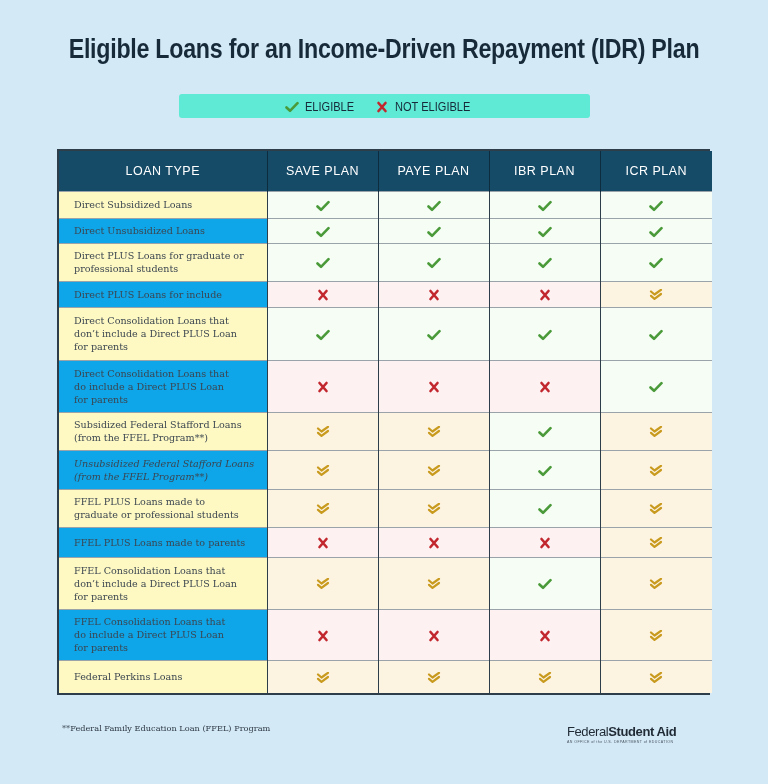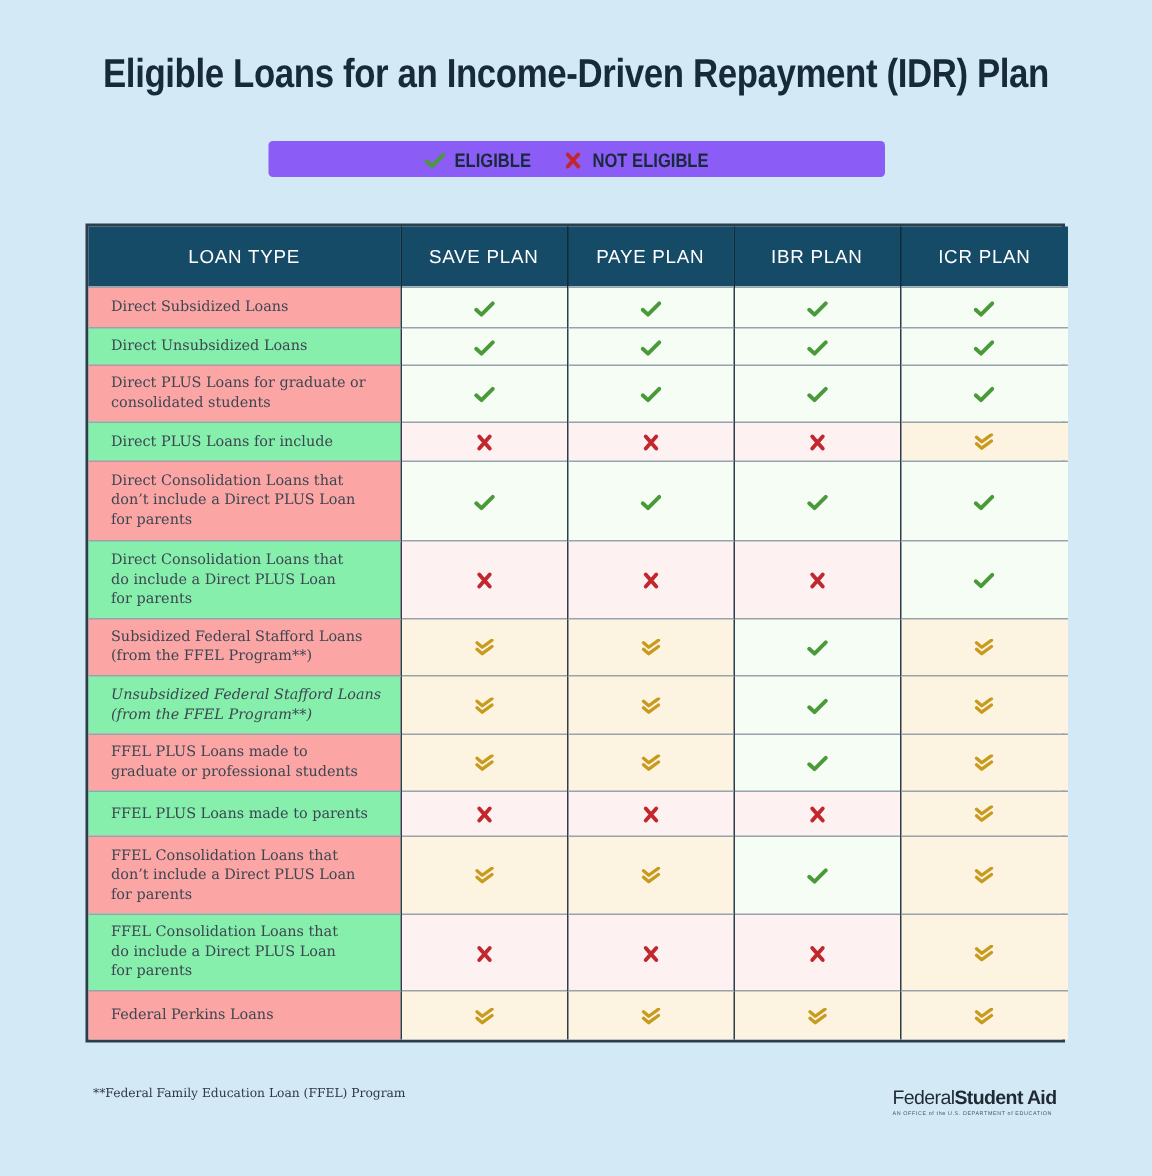--- a/index.html
+++ b/index.html
@@ -18,26 +18,26 @@
     font-weight: bold;
     font-size: 27px;
     letter-spacing: -0.3px;
     color: #172a3a;
     transform: scaleX(0.86);
     transform-origin: center;
   }
   .legend {
     position: absolute;
     top: 94px; left: 179px; width: 411px; height: 24px;
-    background: #8b5cf6;
+    background: #5eead4;
     border-radius: 3px;
     display: flex; align-items: center; justify-content: center;
     gap: 12px;
     font-family: "Liberation Sans", sans-serif;
-    font-weight: bold;
+    font-weight: normal;
     font-size: 13px;
     color: #172a3a;
   }
   .legend-item { display: flex; align-items: center; gap: 6px; }
   .legend-item span.lbl { transform: scaleX(0.85); transform-origin: left center; display: inline-block; white-space: nowrap; }
   .tbl {
     position: absolute;
     top: 149px; left: 57px;
     width: 653px;
     border: 2px solid #2d3d4a;
@@ -64,38 +64,38 @@
   }
   td.loan {
     border-left: none;
     text-align: left;
     padding-left: 15px;
     font-size: 9.6px;
     line-height: 13px;
     color: #3c4650;
     font-family: "DejaVu Serif", serif;
   }
-  tr.odd td.loan { background: #fca5a5; }
-  tr.even td.loan { background: #86efac; }
+  tr.odd td.loan { background: #fef9c3; }
+  tr.even td.loan { background: #0ea5e9; }
   td.yes { background: #f6fdf5; }
   td.cons { background: #fdf3e1; }
   td.no { background: #fdf1f2; }
   .ico { display: inline-block; width: 14px; height: 12px; vertical-align: middle; }
   .footnotes {
     position: absolute;
     top: 722px; left: 58px;
     font-size: 8.2px;
     line-height: 12px;
     color: #2f3a45;
     font-family: "DejaVu Serif", serif;
   }
   .footnotes div:first-child { padding-left: 4px; }
   .logo {
     position: absolute;
-    top: 724px; left: 595px;
+    top: 724px; left: 567px;
     font-family: "Liberation Sans", sans-serif;
     color: #1f2a35;
   }
   .logo .name { font-size: 13px; letter-spacing: -0.4px; white-space: nowrap; }
   .logo .name b { font-weight: bold; }
   .logo .sub { font-size: 3.6px; letter-spacing: 0.4px; margin-top: 1px; white-space: nowrap; color: #4a5560; }
 </style>
 </head>
 <body>
 
@@ -165,21 +165,21 @@
           <td class="yes"><span><svg class="ico" viewBox="0 0 14 12">
                 <path d="M1.5 6.5 L5 9.8 L12.5 2.2" fill="none" stroke="#4a9a3a" stroke-width="2.6" stroke-linecap="round" stroke-linejoin="round"></path>
               </svg></span></td>
           <td class="yes"><span><svg class="ico" viewBox="0 0 14 12">
                 <path d="M1.5 6.5 L5 9.8 L12.5 2.2" fill="none" stroke="#4a9a3a" stroke-width="2.6" stroke-linecap="round" stroke-linejoin="round"></path>
               </svg></span></td>
         </tr>
         <tr class="odd" style="height: 38px; padding-left: 20px;">
           <td class="loan">
             <div>Direct PLUS Loans for graduate or</div>
-            <div>consolidated students</div>
+            <div>professional students</div>
           </td>
           <td class="yes"><span><svg class="ico" viewBox="0 0 14 12">
                 <path d="M1.5 6.5 L5 9.8 L12.5 2.2" fill="none" stroke="#4a9a3a" stroke-width="2.6" stroke-linecap="round" stroke-linejoin="round"></path>
               </svg></span></td>
           <td class="yes"><span><svg class="ico" viewBox="0 0 14 12">
                 <path d="M1.5 6.5 L5 9.8 L12.5 2.2" fill="none" stroke="#4a9a3a" stroke-width="2.6" stroke-linecap="round" stroke-linejoin="round"></path>
               </svg></span></td>
           <td class="yes"><span><svg class="ico" viewBox="0 0 14 12">
                 <path d="M1.5 6.5 L5 9.8 L12.5 2.2" fill="none" stroke="#4a9a3a" stroke-width="2.6" stroke-linecap="round" stroke-linejoin="round"></path>
               </svg></span></td>

